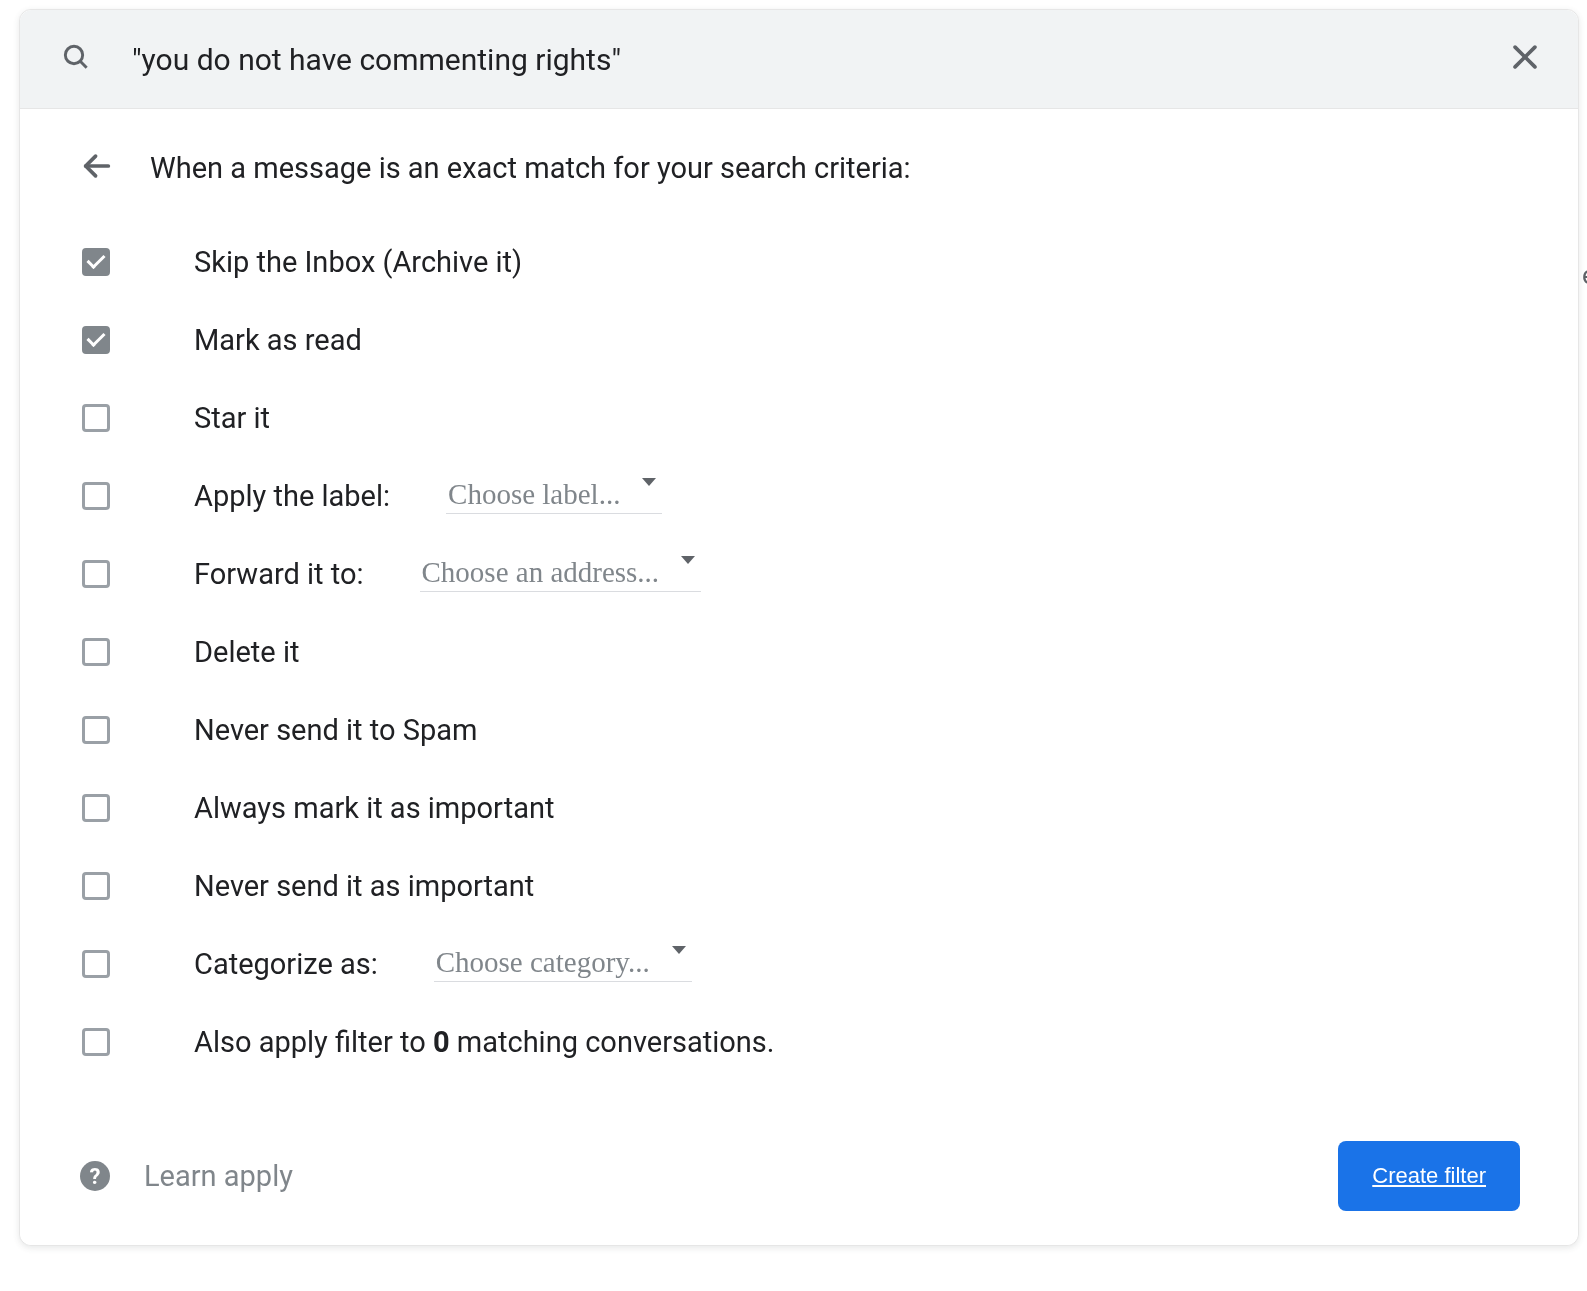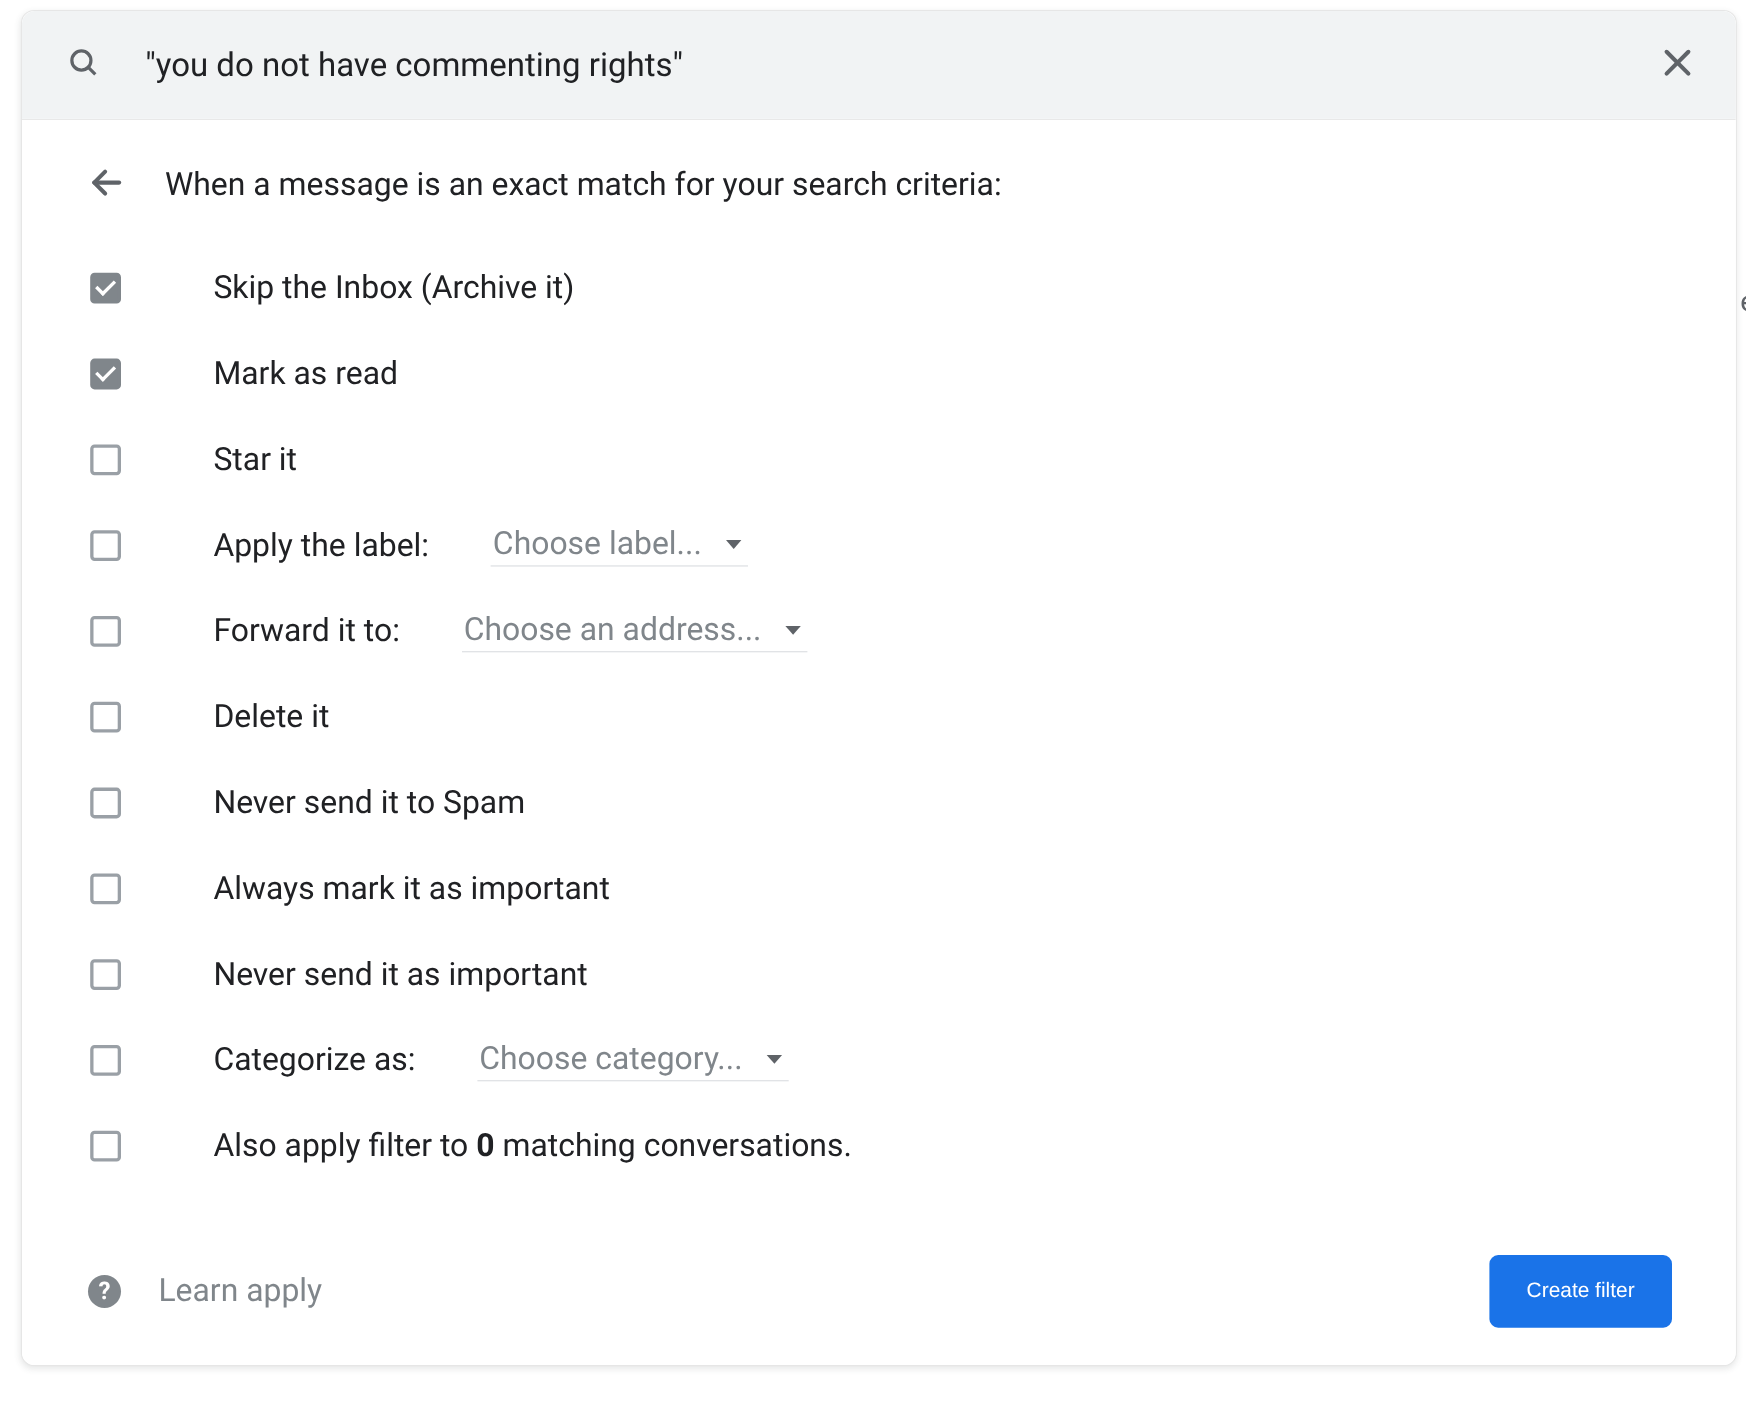--- a/index.html
+++ b/index.html
@@ -105,25 +105,25 @@
     border: solid #fff;
     border-width: 0 3.5px 3.5px 0;
     transform: rotate(45deg);
   }
   .opt-label {
     font-size: 29px;
     color: #202124;
   }
   .dd {
     display: inline-flex;
-    align-items: center;
     border-bottom: 1px solid #dadce0;
     margin-left: 12px;
     cursor: pointer;
     padding: 0 6px 2px 2px;
+    font-family: Liberation Serif, serif;
   }
   .dd-text {
     font-size: 29px;
     color: #80868b;
     margin-right: 22px;
   }
   .dd-arrow {
     width: 0; height: 0;
     border-left: 7px solid transparent;
     border-right: 7px solid transparent;
@@ -161,24 +161,25 @@
   }
   .learn-more {
     font-size: 29px;
     color: #80868b;
     cursor: pointer;
   }
   .create-btn {
     background: #1a73e8;
     color: #fff;
     border: none;
-    font-size: 19px;
+    font-size: 22px;
     padding: 22px 34px;
     border-radius: 8px;
     cursor: pointer;
+    text-decoration: underline;
   }
   .bold { font-weight: 700; }
   .bg-fragment {
     position: absolute;
     left: 1582px;
     top: 260px;
     font-size: 26px;
     color: #5f6368;
     letter-spacing: -1px;
   }

